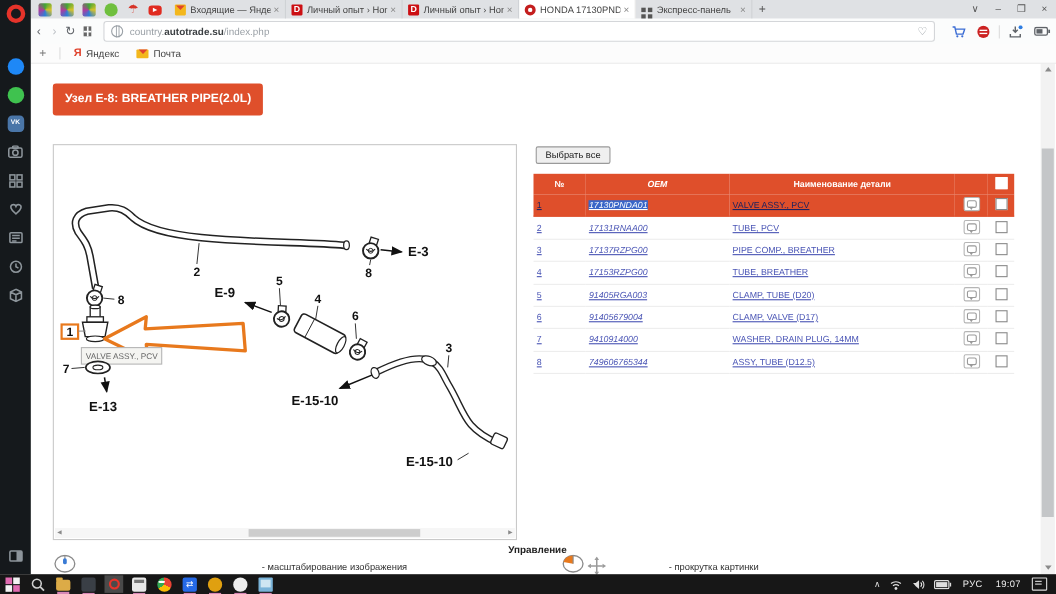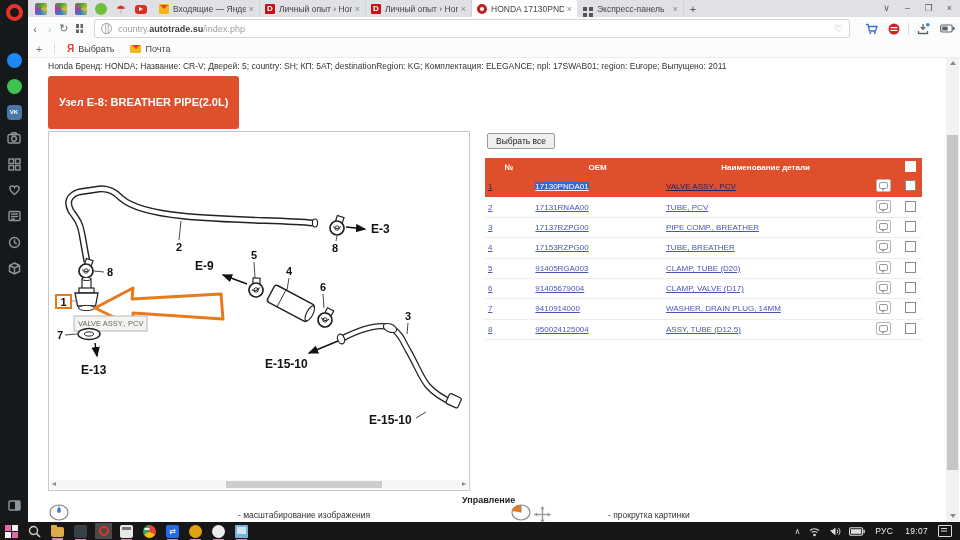--- a/index.html
+++ b/index.html
@@ -57,41 +57,41 @@
   .bookbar{position:absolute;left:28px;top:40px;right:0;height:17px;background:#fcfcfc;border-bottom:1px solid #ececec;display:flex;align-items:center;z-index:20;font-size:9px;color:#444;}
   .bb-plus{width:22px;text-align:center;color:#777;font-size:11px;}
   .bb-div{width:1px;height:11px;background:#ddd;margin:0 4px;}
   .bm{display:flex;align-items:center;margin:0 8px;}
   .bm .ya{color:#e0432e;font-weight:bold;font-size:10px;margin-right:4px;}
   .bm .env{width:11px;height:8px;background:#f3b71c;border-radius:1px;position:relative;margin-right:4px;}
   .bm .env::after{content:"";position:absolute;left:1.5px;top:0;border-left:4px solid transparent;border-right:4px solid transparent;border-top:4px solid #e0432e;}
   
   .content{position:absolute;left:28px;top:57px;width:932px;height:465px;background:#fff;z-index:10;}
   .info{position:absolute;left:20px;top:4px;font-size:8.5px;color:#333;}
-  .banner{position:absolute;left:20px;top:19px;height:21px;line-height:21px;padding:16px 11px;background:#df4f2b;border-radius:3px;
+  .banner{position:absolute;left:20px;top:19px;height:21px;line-height:21px;padding:4px 11px;background:#df4f2b;border-radius:3px;
           color:#fff;font-weight:bold;font-size:11px;}
   .searchbox{position:absolute;left:20px;top:46px;width:880px;height:20px;border:1px solid #e0e0e0;border-radius:4px;}
   .searchbox a{position:absolute;left:30px;top:4px;font-size:9px;color:#4a55b5;text-decoration:underline;}
   
   .dpanel{position:absolute;left:20px;top:74px;width:422px;height:360px;border:1px solid #c9c9c9;box-sizing:border-box;background:#fff;}
   .hscroll{position:absolute;left:1px;right:1px;bottom:1px;height:9px;background:#f6f6f6;}
   .hs-thumb{position:absolute;left:176px;width:156px;top:1px;bottom:1px;background:#cdcdcd;}
   .hs-ar{position:absolute;top:2px;width:0;height:0;border-top:2.5px solid transparent;border-bottom:2.5px solid transparent;}
   .hs-l{left:2px;border-right:4px solid #8a8a8a;}
   .hs-r{right:2px;border-left:4px solid #8a8a8a;}
   
   .selall{position:absolute;left:459px;top:76px;height:16px;padding:0 8px;background:#efefef;border:1px solid #9a9a9a;border-radius:2px;font-size:8.5px;color:#222;font-family:inherit;}
   table.parts{position:absolute;left:457px;top:101px;width:437px;border-collapse:collapse;font-size:8px;}
   table.parts th{background:#df4f2b;color:#fff;font-weight:bold;padding:3px 2px;text-align:center;}
   table.parts td{padding:2.2px 3px;border-bottom:1px solid #ededed;vertical-align:middle;}
   table.parts a{color:#4a55b5;text-decoration:underline;}
   tr.hl td{background:#df4f2b;border-bottom:1px solid #df4f2b;}
   tr.hl a{color:#20225f;}
   a.sel{background:#3a66c8;color:#fff !important;}
-  .c-num{width:42px;} .c-oem{width:126px;} .c-name{width:202px;} .c-bub{width:24px;text-align:center;} .c-chk{width:18px;text-align:center;}
+  .c-num{width:42px;} .c-oem{width:126px;font-style:italic;} .c-name{width:202px;} .c-bub{width:24px;text-align:center;} .c-chk{width:18px;text-align:center;}
   .bubble-btn{display:inline-block;width:13px;height:11px;background:#fff;border:1px solid #b5b5b5;border-radius:2px;position:relative;}
   .bubble-btn .bub{position:absolute;left:2.5px;top:2px;width:7px;height:5px;border:1px solid #999;border-radius:2px;}
   .bubble-btn .bub::after{content:"";position:absolute;left:1px;bottom:-3px;border-left:2px solid transparent;border-right:2px solid transparent;border-top:3px solid #999;}
   .chk{display:inline-block;width:9px;height:9px;background:#fff;border:1px solid #8a8a8a;}
   th .chk{border:1px solid #fff;}
   
   .ctl-title{position:absolute;left:434px;top:438px;font-size:9px;font-weight:bold;color:#222;}
   .hint{position:absolute;font-size:8.5px;color:#333;}
   .hint-l{left:210px;top:453px;} .hint-r{left:580px;top:453px;}
   .micon{position:absolute;top:447px;}
@@ -278,30 +278,29 @@
           <rect x="13" y="3" width="1.6" height="3" fill="#5f6368"></rect>
         </svg>
     </div>
   </div>
 
   <div class="bookbar">
     <span class="bb-plus">+</span>
     <span class="bb-div"></span>
     <span class="bm">
       <span class="ya">Я</span>
-      <span>Выбрать</span>
+      <span>Яндекс</span>
     </span>
     <span class="bm">
       <span class="env"></span>
       <span>Почта</span>
     </span>
   </div>
 
   <main class="content">
-    <div class="info">Honda Бренд: HONDA; Название: CR-V; Дверей: 5; country: SH; КП: 5AT; destinationRegion: KG; Комплектация: ELEGANCE; npl: 17SWAB01; region: Europe; Выпущено: 2011</div>
     <div class="banner">Узел E-8: BREATHER PIPE(2.0L)</div>
 
     <div class="dpanel">
       <svg width="418" height="348" viewBox="0 0 418 348">
         <defs>
           <marker id="ah" markerWidth="9" markerHeight="8" refX="6.5" refY="3" orient="auto">
             <path d="M0,0 L7.5,3 L0,6 Z" fill="#111"></path>
           </marker>
           <g id="clampg">
             <rect x="-3.5" y="-12" width="7" height="6.5" fill="#fff" stroke="#222" stroke-width="1.2" transform="rotate(18)"></rect>
@@ -444,21 +443,21 @@
           </tr>
           <tr class="prow">
             <td class="c-num"><a>7</a></td>
             <td class="c-oem"><a class="">9410914000</a></td>
             <td class="c-name"><a>WASHER, DRAIN PLUG, 14MM</a></td>
             <td class="c-bub"><span class="bubble-btn"><span class="bub"></span></span></td>
             <td class="c-chk"><span class="chk"></span></td>
           </tr>
           <tr class="prow">
             <td class="c-num"><a>8</a></td>
-            <td class="c-oem"><a class="">950024125004</a></td>
+            <td class="c-oem"><a class="">749606765344</a></td>
             <td class="c-name"><a>ASSY, TUBE (D12.5)</a></td>
             <td class="c-bub"><span class="bubble-btn"><span class="bub"></span></span></td>
             <td class="c-chk"><span class="chk"></span></td>
           </tr>
         </tbody>
     </table>
 
     <div class="ctl-title">Управление</div>
     <svg class="micon m1" width="22" height="17" viewBox="0 0 22 17">
       <ellipse cx="11" cy="8.5" rx="9" ry="7.5" fill="#fff" stroke="#8a8a8a" stroke-width="1.2"></ellipse>

